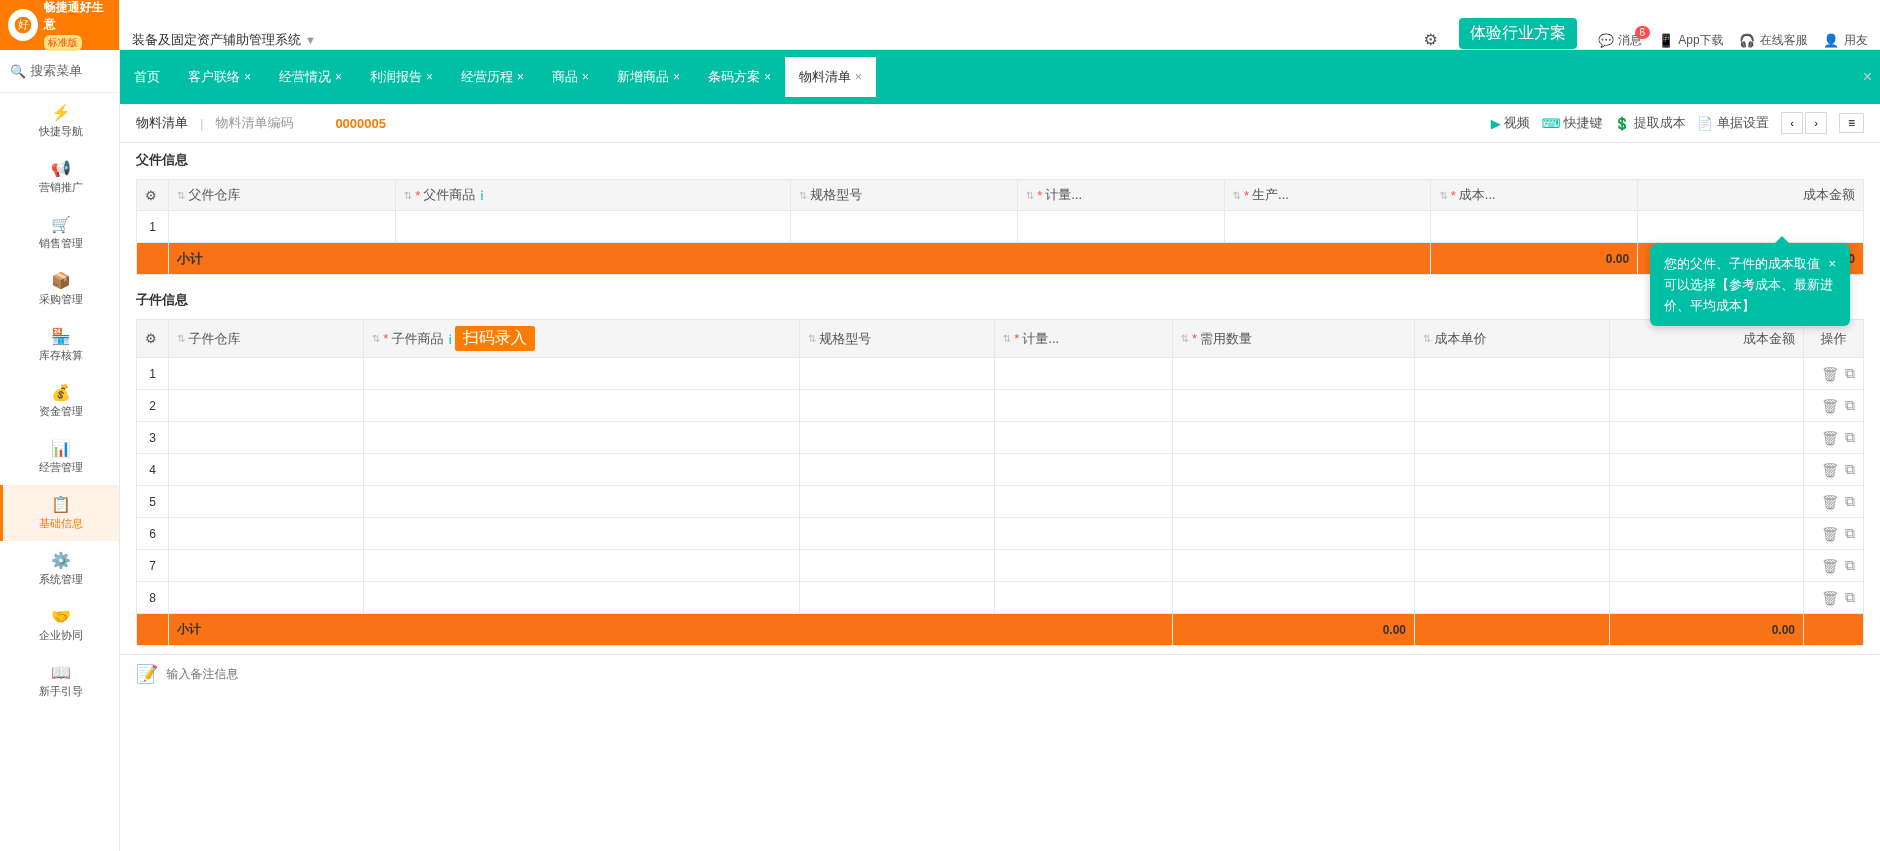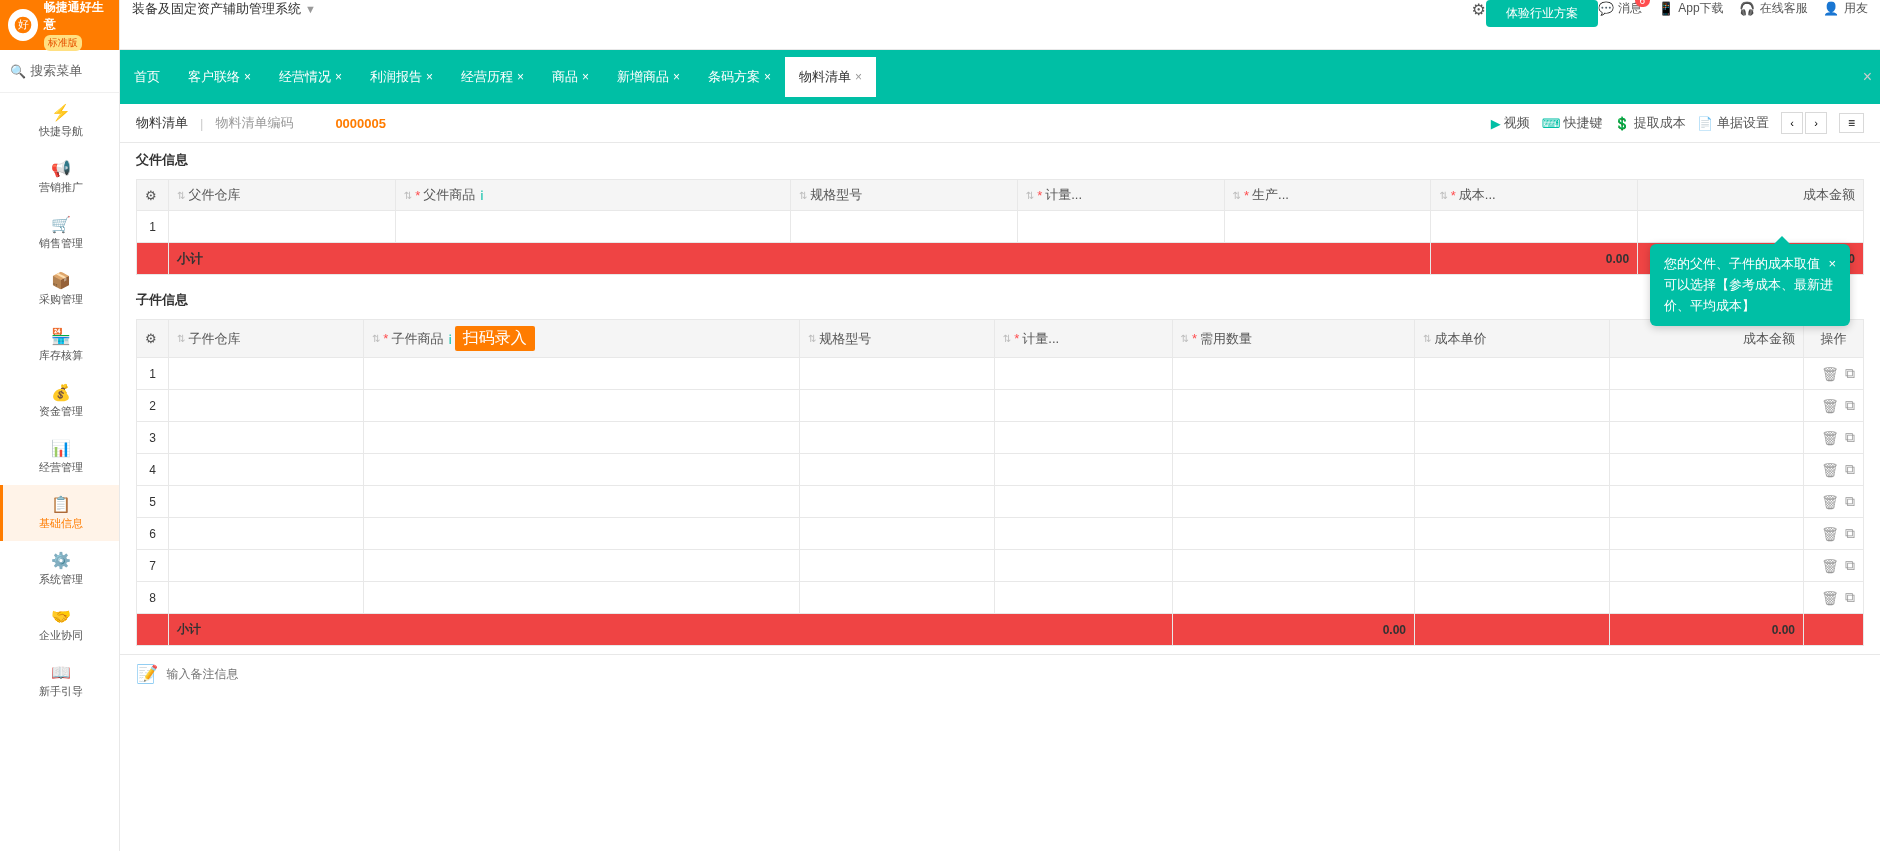--- a/index.html
+++ b/index.html
@@ -17,27 +17,27 @@
     .sidebar-nav { flex: 1; overflow-y: auto; }
     .sidebar-item { display: flex; flex-direction: column; align-items: center; padding: 10px 4px; cursor: pointer; color: #555; border-left: 3px solid transparent; }
     .sidebar-item.active { background: #fff3e8; color: #ff7c00; border-left-color: #ff7c00; }
     .sidebar-item-icon { font-size: 16px; margin-bottom: 2px; }
     .sidebar-item-label { font-size: 11px; text-align: center; }
 
     
     .main { flex: 1; display: flex; flex-direction: column; overflow: hidden; }
 
     
-    .top-header { height: 50px; background: #fff; display: flex; align-items: flex-start; padding: 0 12px; border-bottom: 1px solid #e8e8e8; gap: 0; }
+    .top-header { height: 50px; background: #fff; display: flex; align-items: flex-end; padding: 0 12px; border-bottom: 1px solid #e8e8e8; gap: 21px; }
     .system-title { color: #333; font-size: 13px; flex: 1; }
     .system-title-dropdown { display: flex; align-items: center; gap: 4px; cursor: pointer; }
     .header-actions { display: flex; align-items: center; gap: 16px; }
     .header-action-item { display: flex; align-items: center; gap: 4px; color: #555; cursor: pointer; font-size: 12px; position: relative; }
     .badge { background: #ff4d4f; color: #fff; border-radius: 10px; font-size: 10px; padding: 1px 5px; position: absolute; top: -6px; right: -8px; }
-    .header-trial-btn { background: #00bfa5; color: #fff; border: none; border-radius: 4px; padding: 5px 20px; cursor: pointer; font-size: 12px; }
+    .header-trial-btn { background: #00bfa5; color: #fff; border: none; border-radius: 4px; padding: 5px 11px; cursor: pointer; font-size: 16px; }
     .settings-icon { color: #555; cursor: pointer; font-size: 16px; }
 
     
     .nav-tabs { background: #00bfa5; display: flex; align-items: center; padding: 0; height: 54px; overflow-x: auto; }
     .nav-tab { color: #fff; padding: 0 14px; height: 40px; display: flex; align-items: center; gap: 4px; cursor: pointer; white-space: nowrap; font-size: 13px; }
     .nav-tab.active { background: #fff; color: #333; }
     .nav-tab-x { font-size: 12px; }
 
     
     .content-area { flex: 1; overflow-y: auto; background: #f5f5f5; padding: 0; }
@@ -54,21 +54,21 @@
     .sub-header-nav-btn { border: 1px solid #d9d9d9; background: #fff; width: 22px; height: 22px; display: flex; align-items: center; justify-content: center; cursor: pointer; font-size: 11px; }
 
     
     .section { padding: 8px 16px; }
     .section-title { color: #333; font-weight: bold; font-size: 13px; margin-bottom: 6px; padding: 0 0 4px 0; }
 
     
     .data-table { width: 100%; border-collapse: collapse; border: 1px solid #e8e8e8; }
     .data-table th { background: #f5f5f5; border: 1px solid #e8e8e8; padding: 6px 8px; text-align: left; color: #555; font-weight: normal; font-size: 12px; white-space: nowrap; }
     .data-table td { border: 1px solid #e8e8e8; padding: 4px 8px; height: 32px; color: #333; font-size: 12px; }
-    .data-table tr.subtotal td { background: #ef4444; font-weight: bold; color: #333; }
+    .data-table tr.subtotal td { background: #f97316; font-weight: bold; color: #333; }
     .data-table tr.subtotal td.value { text-align: right; }
 
     .settings-col { width: 32px; text-align: center; }
     .row-num-col { width: 32px; text-align: center; color: #999; }
 
     
     .scan-btn { background: #ff7c00; color: #fff; border: none; padding: 2px 8px; border-radius: 2px; font-size: 16px; cursor: pointer; }
 
     
     .action-icons { display: flex; gap: 6px; align-items: center; justify-content: flex-end; }

